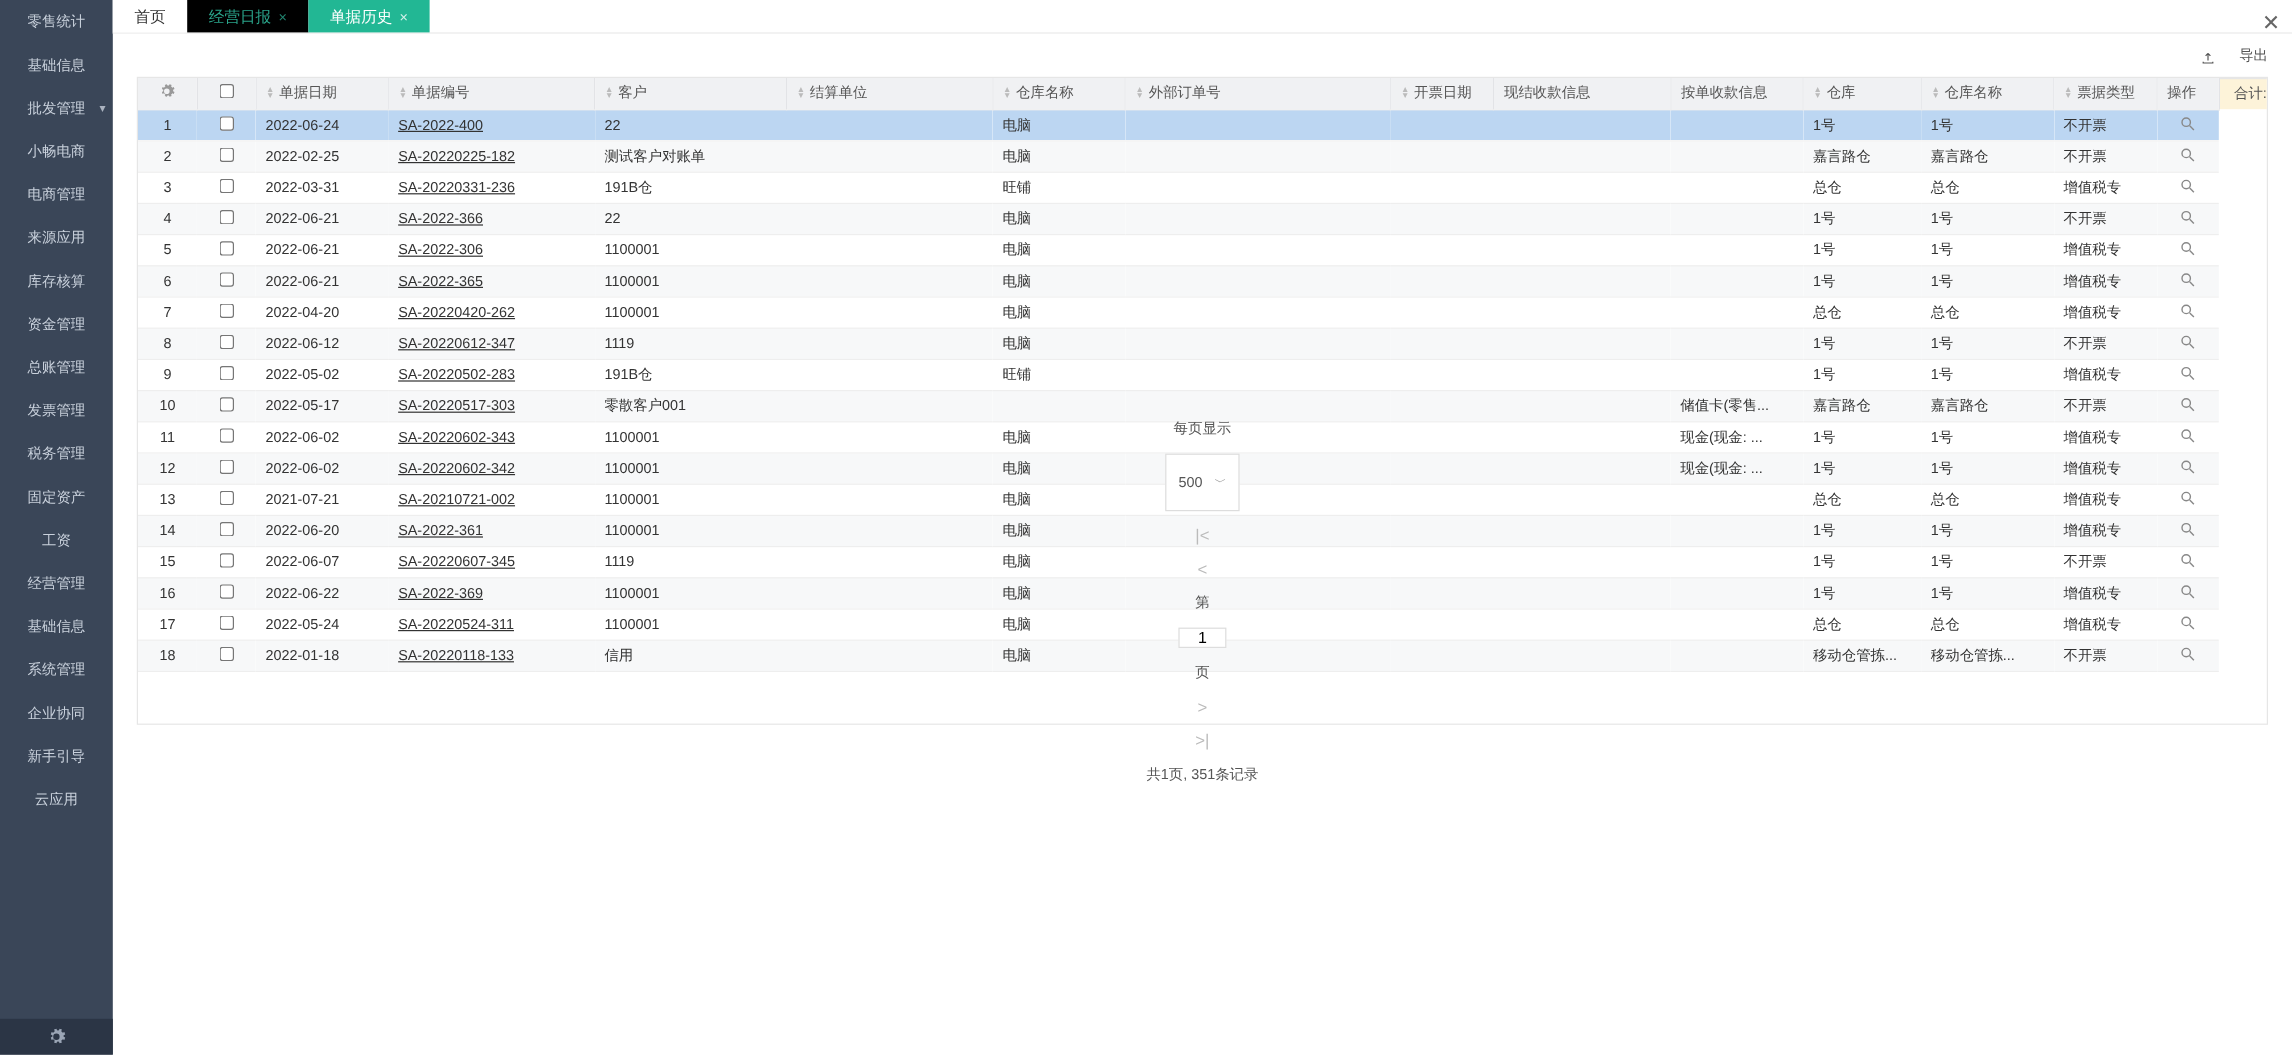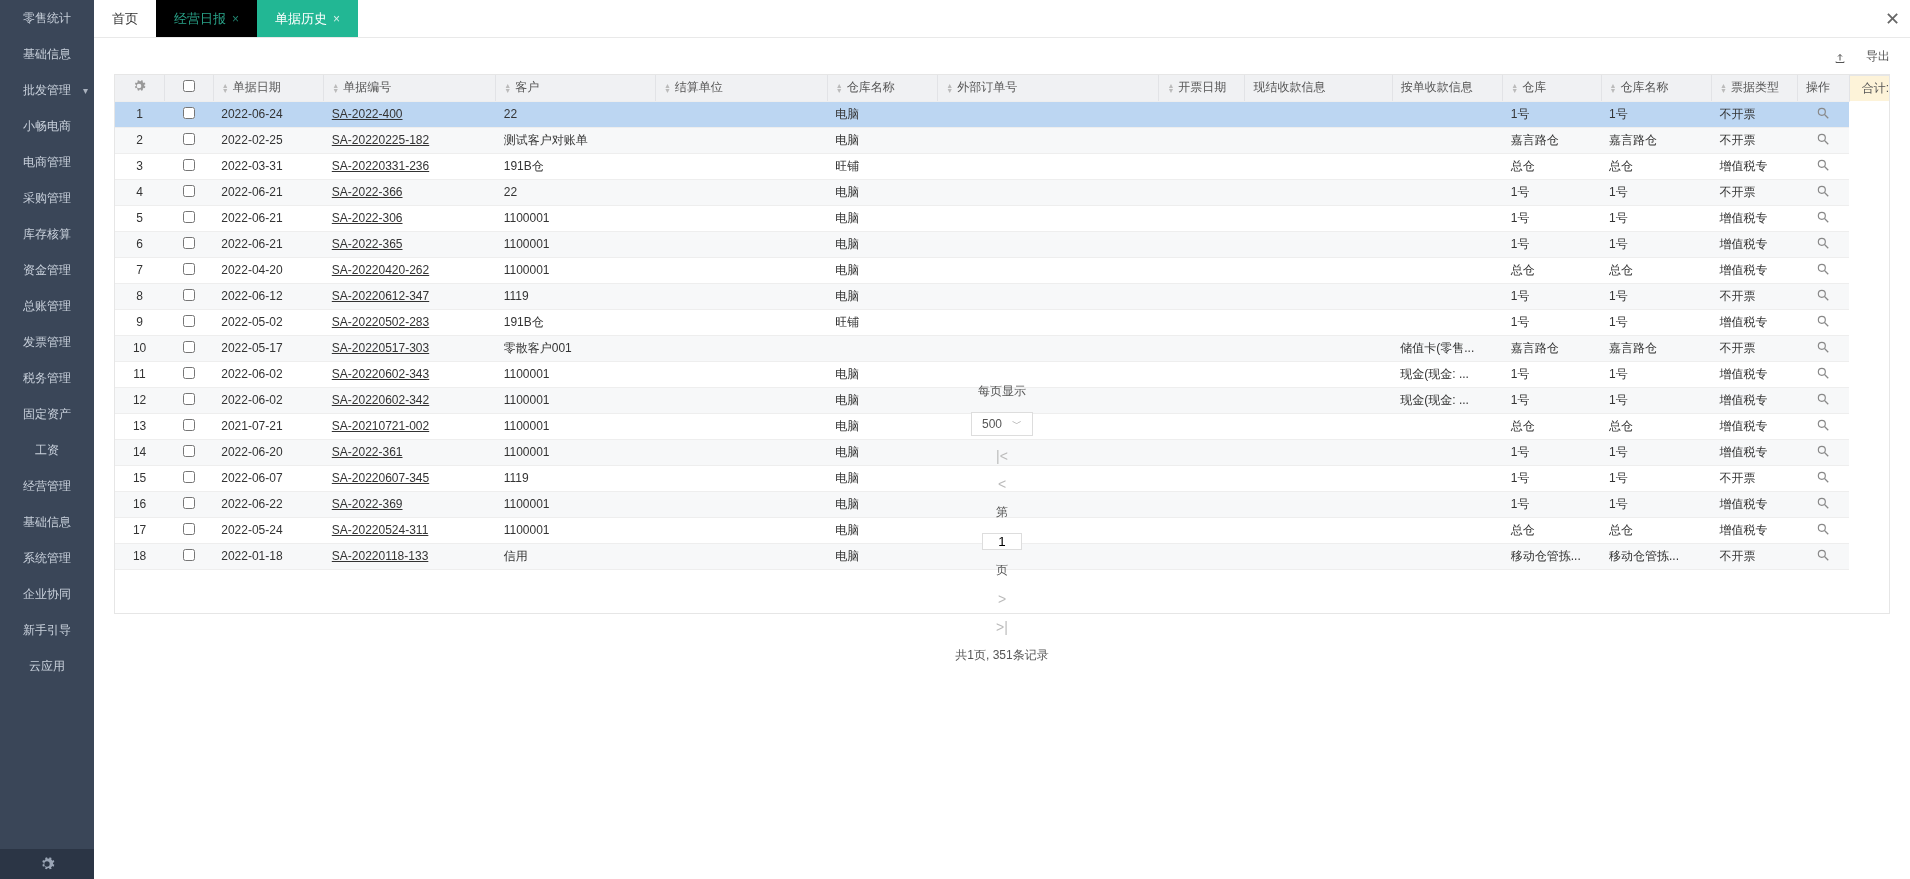--- a/index.html
+++ b/index.html
@@ -10,21 +10,21 @@
 .sidebar { width: 94px; background: #3a4658; color: #c9d1dc; display: flex; flex-direction: column; }
 .sidebar-item { height: 36px; display: flex; align-items: center; justify-content: center; font-size: 12px; cursor: pointer; position: relative; }
 .sidebar-item.has-arrow::after { content: "▾"; position: absolute; right: 6px; font-size: 10px; color: #aab2bf; }
 .sidebar-bottom { margin-top: auto; height: 30px; background: #2b3545; display: flex; align-items: center; justify-content: center; }
 .gear-path { fill: #9aa5b5; }
 
 
 .main { flex: 1; display: flex; flex-direction: column; position: relative; min-width: 0; }
 
 
-.tabs { height: 38px; background: #fff; display: flex; align-items: stretch; border-bottom: 1px solid #e9e9e9; }
+.tabs { height: 28px; background: #fff; display: flex; align-items: stretch; border-bottom: 1px solid #e9e9e9; }
 .tab { padding: 0 18px; display: flex; align-items: center; gap: 6px; font-size: 13px; cursor: pointer; }
 .tab.home { background: #fff; color: #333; }
 .tab.inactive-green { background: #000000; color: #2aa58b; }
 .tab.active-green { background: #22b794; color: #fff; }
 .tab .close { font-size: 12px; opacity: .8; cursor: pointer; }
 .tabs-close { position: absolute; right: 10px; top: 8px; font-size: 18px; color: #666; cursor: pointer; }
 
 
 .toolbar { height: 36px; display: flex; align-items: center; justify-content: flex-end; padding: 0 20px; gap: 6px; color: #555; }
 .toolbar .export { display: flex; align-items: flex-end; gap: 20px; cursor: pointer; font-size: 12px; }
@@ -47,38 +47,38 @@
 .mag { display:inline-block; width:14px; height:14px; cursor:pointer; }
 .mag svg { width:14px; height:14px; stroke:#888; fill:none; stroke-width:2; }
 
 
 .totals { background: #fdf3d9; height: 26px; display: flex; align-items: center; padding-left: 12px; color: #555; font-size: 12px; border-top: 1px solid #e6e6e6; }
 
 
 
 
 .pager { height: 50px; display: flex; align-items: center; justify-content: flex-end; gap: 12px; padding: 0 28px; font-size: 12px; color: #555; flex-direction: column; }
-.pager .sel { border: 1px solid #ddd; padding: 4px 10px; background: #fff; display: inline-flex; align-items: center; gap: 10px; cursor: pointer; }
+.pager .sel { border: 1px solid #ddd; padding: 16px 10px; background: #fff; display: inline-flex; align-items: center; gap: 10px; cursor: pointer; }
 .pager .nav-btn { color: #bbb; cursor: pointer; padding: 0 4px; font-size: 14px; }
 .pager input.page-num { width: 40px; height: 24px; border: 1px solid #ddd; text-align: center; }
 
 
 .c0{width:40px}.c1{width:40px}.c2{width:90px}.c3{width:140px}.c4{width:130px}.c5{width:140px}.c6{width:90px}.c7{width:180px}.c8{width:70px}.c9{width:120px}.c10{width:90px}.c11{width:80px}.c12{width:90px}.c13{width:70px}.c14{width:42px; text-align:center;}
 </style>
 </head>
 <body>
 
 <div class="app">
   <div class="sidebar" id="sidebar">
       <div class="sidebar-item">零售统计</div>
       <div class="sidebar-item">基础信息</div>
       <div class="sidebar-item has-arrow">批发管理</div>
       <div class="sidebar-item">小畅电商</div>
       <div class="sidebar-item">电商管理</div>
-      <div class="sidebar-item">采购管理</div>
+      <div class="sidebar-item">来源应用</div>
       <div class="sidebar-item">库存核算</div>
       <div class="sidebar-item">资金管理</div>
       <div class="sidebar-item">总账管理</div>
       <div class="sidebar-item">发票管理</div>
       <div class="sidebar-item">税务管理</div>
       <div class="sidebar-item">固定资产</div>
       <div class="sidebar-item">工资</div>
       <div class="sidebar-item">经营管理</div>
       <div class="sidebar-item">基础信息</div>
       <div class="sidebar-item">系统管理</div>

